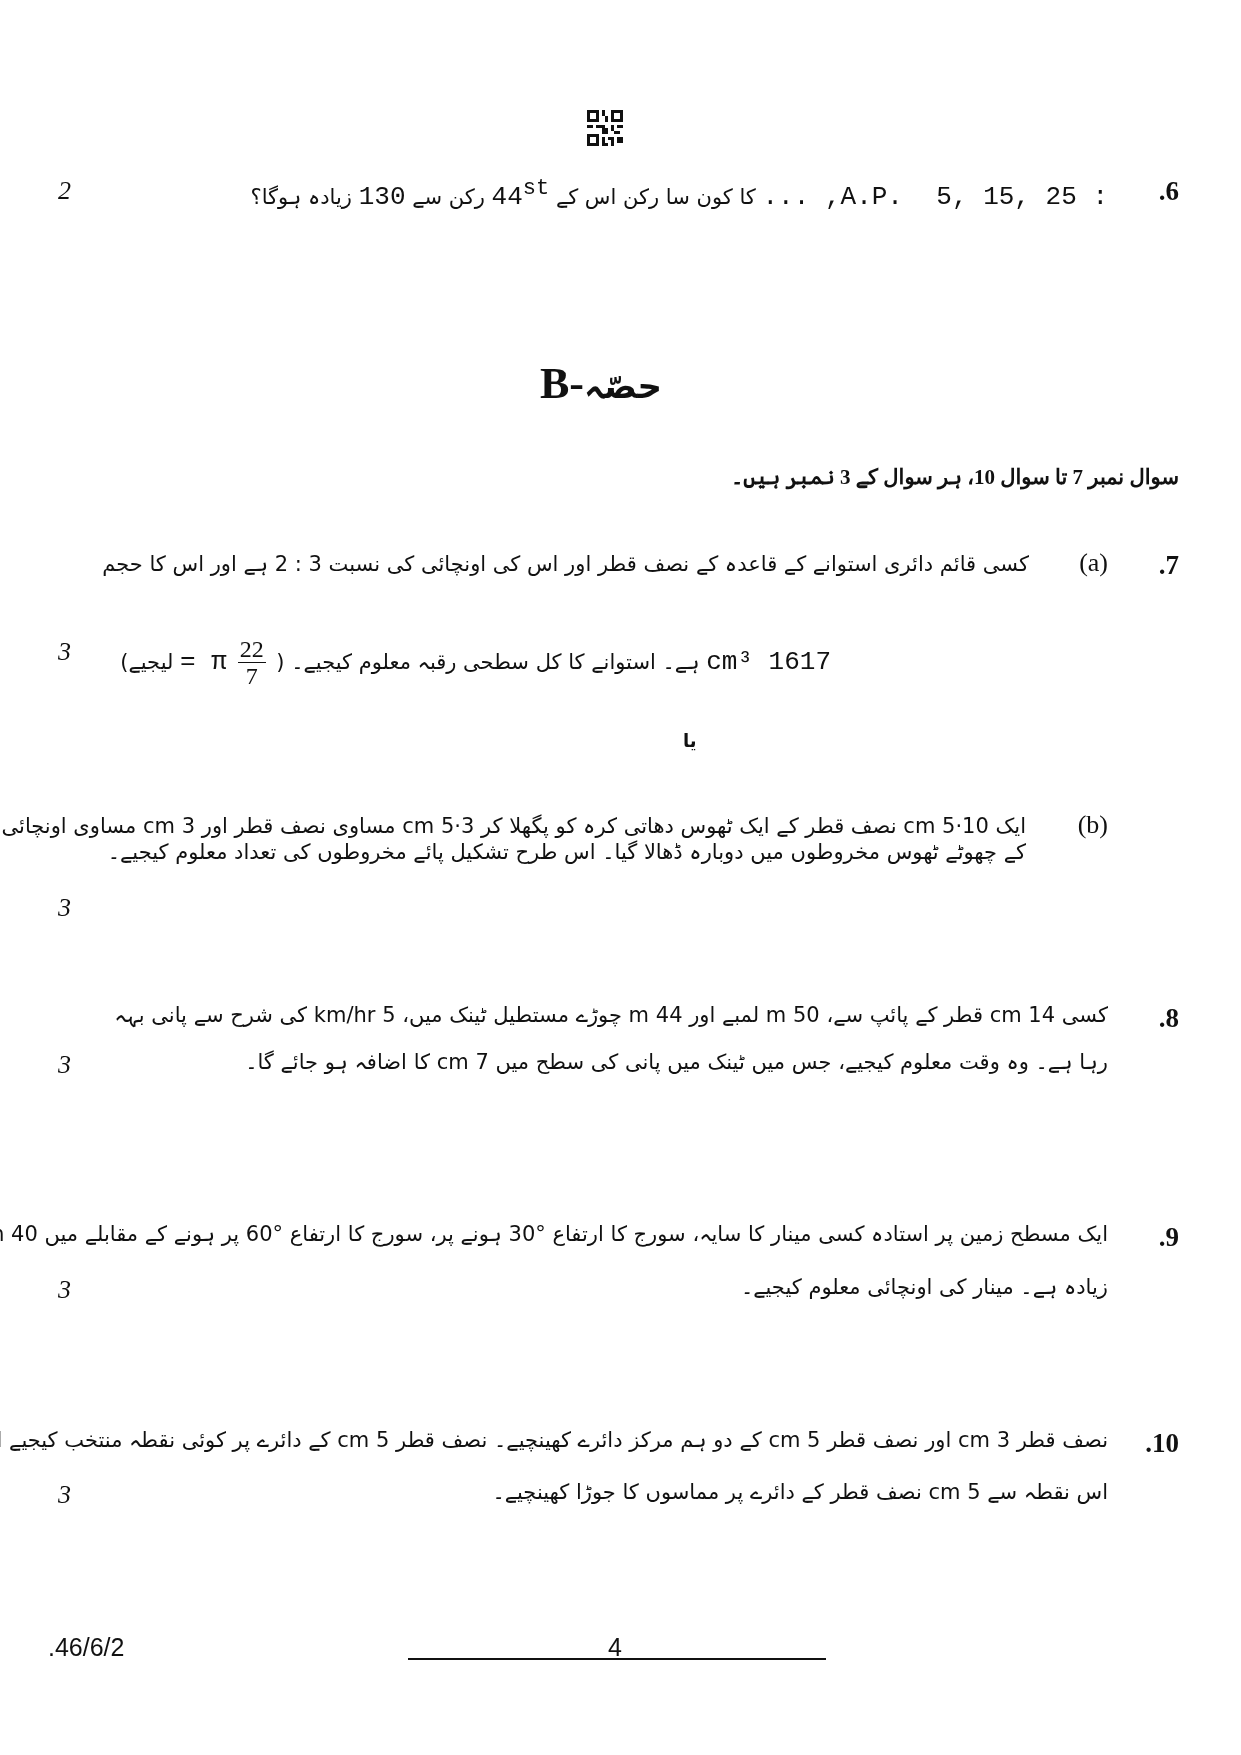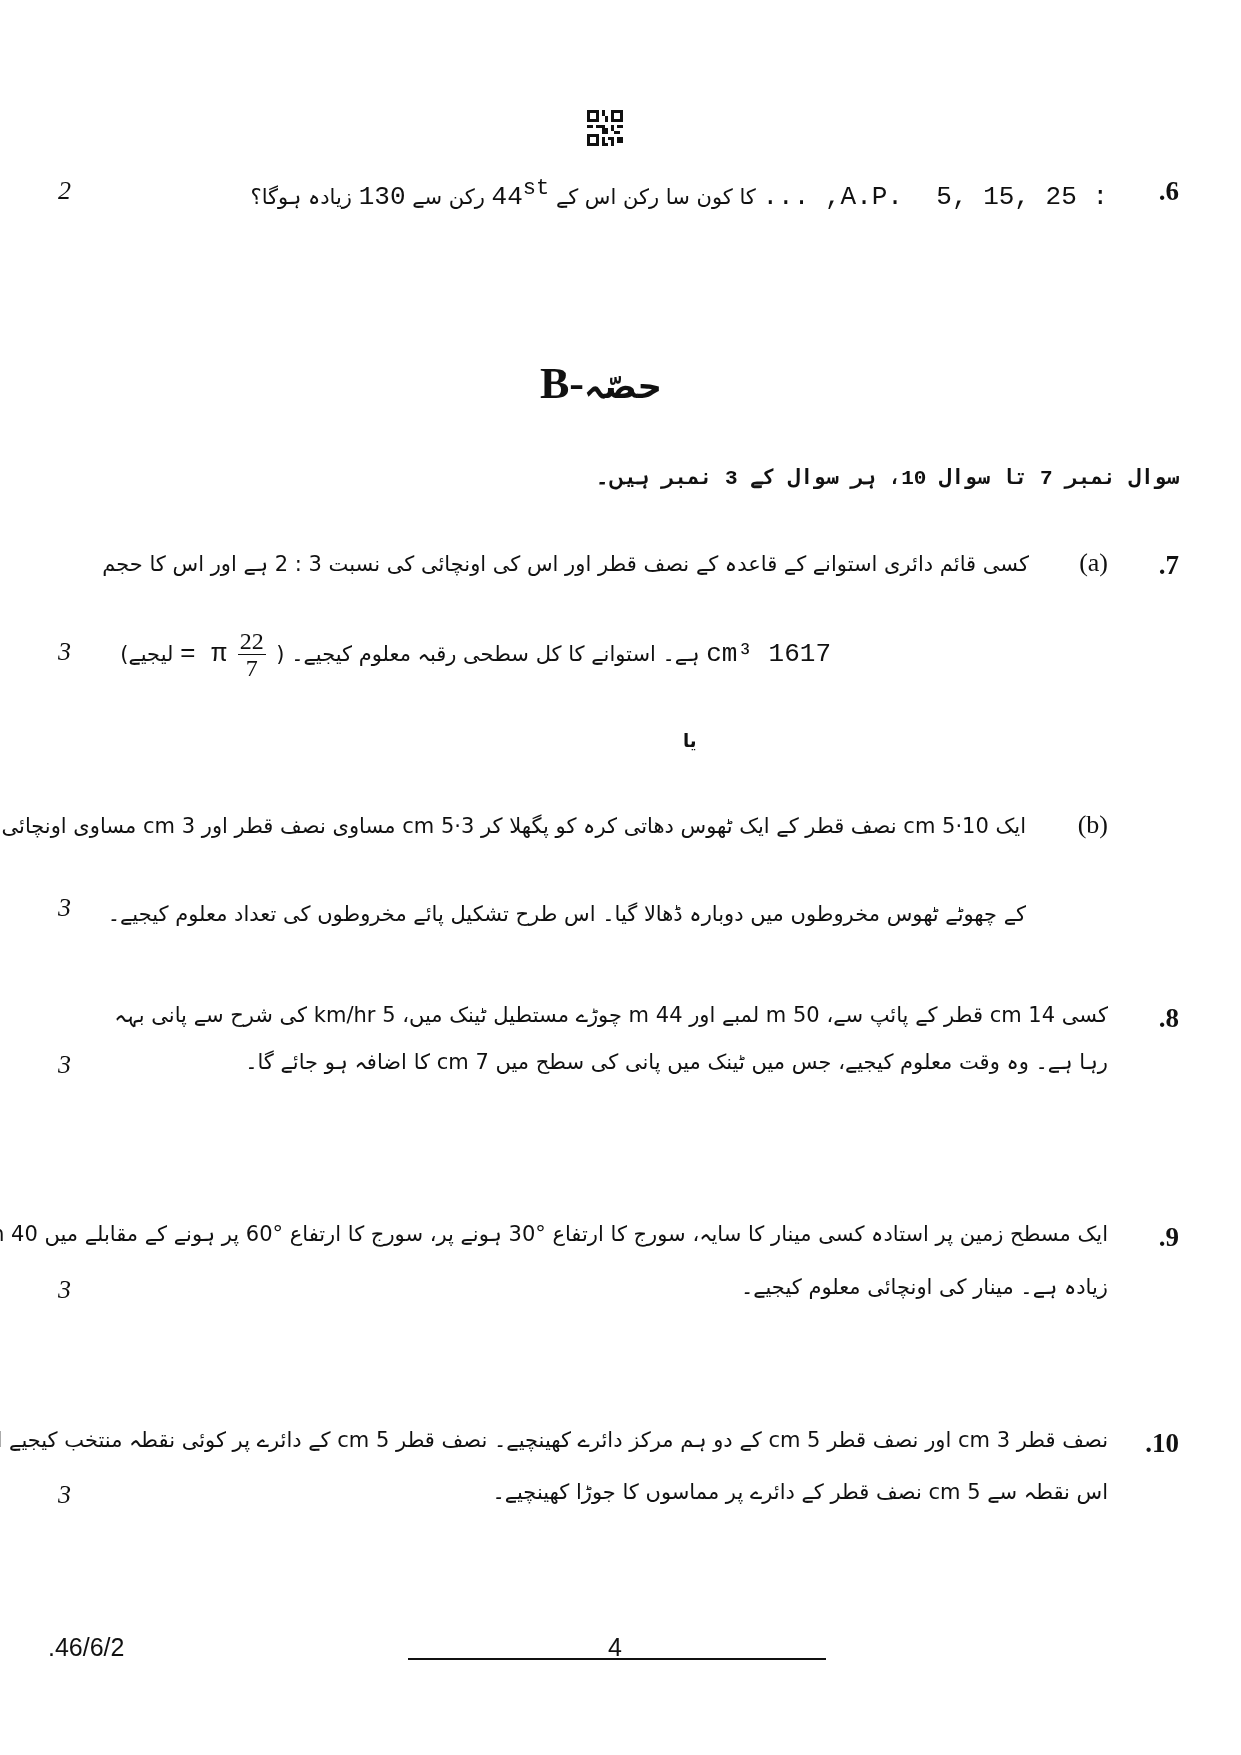--- a/index.html
+++ b/index.html
@@ -7,24 +7,24 @@
     width: 1241px; height: 1755px; position: relative; overflow: hidden;
     font-family: "DejaVu Serif", serif; color: #111;
   }
   .abs { position: absolute; }
   .marks { position: absolute; left: 58px; font-family: "Liberation Serif", serif; font-style: italic; font-size: 26px; }
   .qnum { position: absolute; right: 62px; font-family: "Liberation Serif", serif; font-weight: bold; font-size: 27px; direction: ltr; }
   .line { position: absolute; direction: rtl; text-align: right; font-family: "DejaVu Sans", sans-serif; font-size: 21px; white-space: nowrap; }
   .line .m { font-family: Liberation Mono, monospace; font-size: 26px; margin-top: 34px; }
   .qr { position: absolute; left: 587px; top: 110px; width: 36px; height: 36px; }
   .section-title { position: absolute; left: 540px; top: 358px; font-size: 44px; font-family: "Liberation Serif", serif; font-weight: bold; direction: rtl; }
-  .instr { position: absolute; right: 62px; top: 465px; font-family: Liberation Mono, monospace; font-weight: bold; font-size: 21px; direction: rtl; }
+  .instr { position: absolute; right: 62px; top: 465px; font-family: Liberation Serif, serif; font-weight: bold; font-size: 21px; direction: rtl; }
   .or { position: absolute; left: 683px; top: 730px; font-family: "DejaVu Sans", sans-serif; font-size: 18px; font-weight: bold; }
   .sub { font-family: "Liberation Serif", serif; font-size: 26px; }
-  .frac { display: inline-block; vertical-align: middle; text-align: center; font-family: "Liberation Serif", serif; font-size: 24px; line-height: 1.1; margin: 0 4px; }
+  .frac { display: inline-block; vertical-align: middle; text-align: center; font-family: "Liberation Serif", serif; font-size: 24px; line-height: 1.1; margin: 8px 4px; }
   .frac .num { display: block; border-bottom: 1.5px solid #111; padding: 0 2px; }
   .frac .den { display: block; }
   .footer-code { position: absolute; left: 48px; top: 1633px; font-family: "Liberation Sans", sans-serif; font-size: 25px; }
   .footer-page { position: absolute; left: 608px; top: 1633px; font-family: "Liberation Sans", sans-serif; font-size: 25px; }
   .footer-rule { position: absolute; left: 408px; top: 1658px; width: 418px; height: 2px; background: #111; }
 </style>
 </head>
 <body>
 
 <svg class="qr" viewBox="0 0 12 12">
@@ -79,21 +79,21 @@
     <span>(</span>
     <span class="frac"><span class="num">22</span><span class="den">7</span></span>
     <span class="m">π =</span>
     <span>لیجیے)</span>
   </div>
   <div class="or">یا</div>
 
   <span class="abs sub" style="right:133px; top:810px;">(b)</span>
   <div class="line" style="right:215px; top:814px;">ایک 10·5 cm نصف قطر کے ایک ٹھوس دھاتی کرہ کو پگھلا کر 3·5 cm مساوی نصف قطر اور 3 cm مساوی اونچائی</div>
   <span class="marks" style="top:893px;">3</span>
-  <div class="line" style="right:215px; top:902px;text-align:right;">کے چھوٹے ٹھوس مخروطوں میں دوبارہ ڈھالا گیا۔ اس طرح تشکیل پائے مخروطوں کی تعداد معلوم کیجیے۔</div>
+  <div class="line" style="right:215px; top:840px;text-align:right;">کے چھوٹے ٹھوس مخروطوں میں دوبارہ ڈھالا گیا۔ اس طرح تشکیل پائے مخروطوں کی تعداد معلوم کیجیے۔</div>
 </div>
 
 <div>
   <span class="qnum" style="top:1003px;">.8</span>
   <div class="line" style="right:133px; top:1003px;">کسی 14 cm قطر کے پائپ سے، 50 m لمبے اور 44 m چوڑے مستطیل ٹینک میں، 5 km/hr کی شرح سے پانی بہہ</div>
   <span class="marks" style="top:1050px;">3</span>
   <div class="line" style="right:133px; top:1050px;">رہا ہے۔ وہ وقت معلوم کیجیے، جس میں ٹینک میں پانی کی سطح میں 7 cm کا اضافہ ہو جائے گا۔</div>
 </div>
 
 <div>

